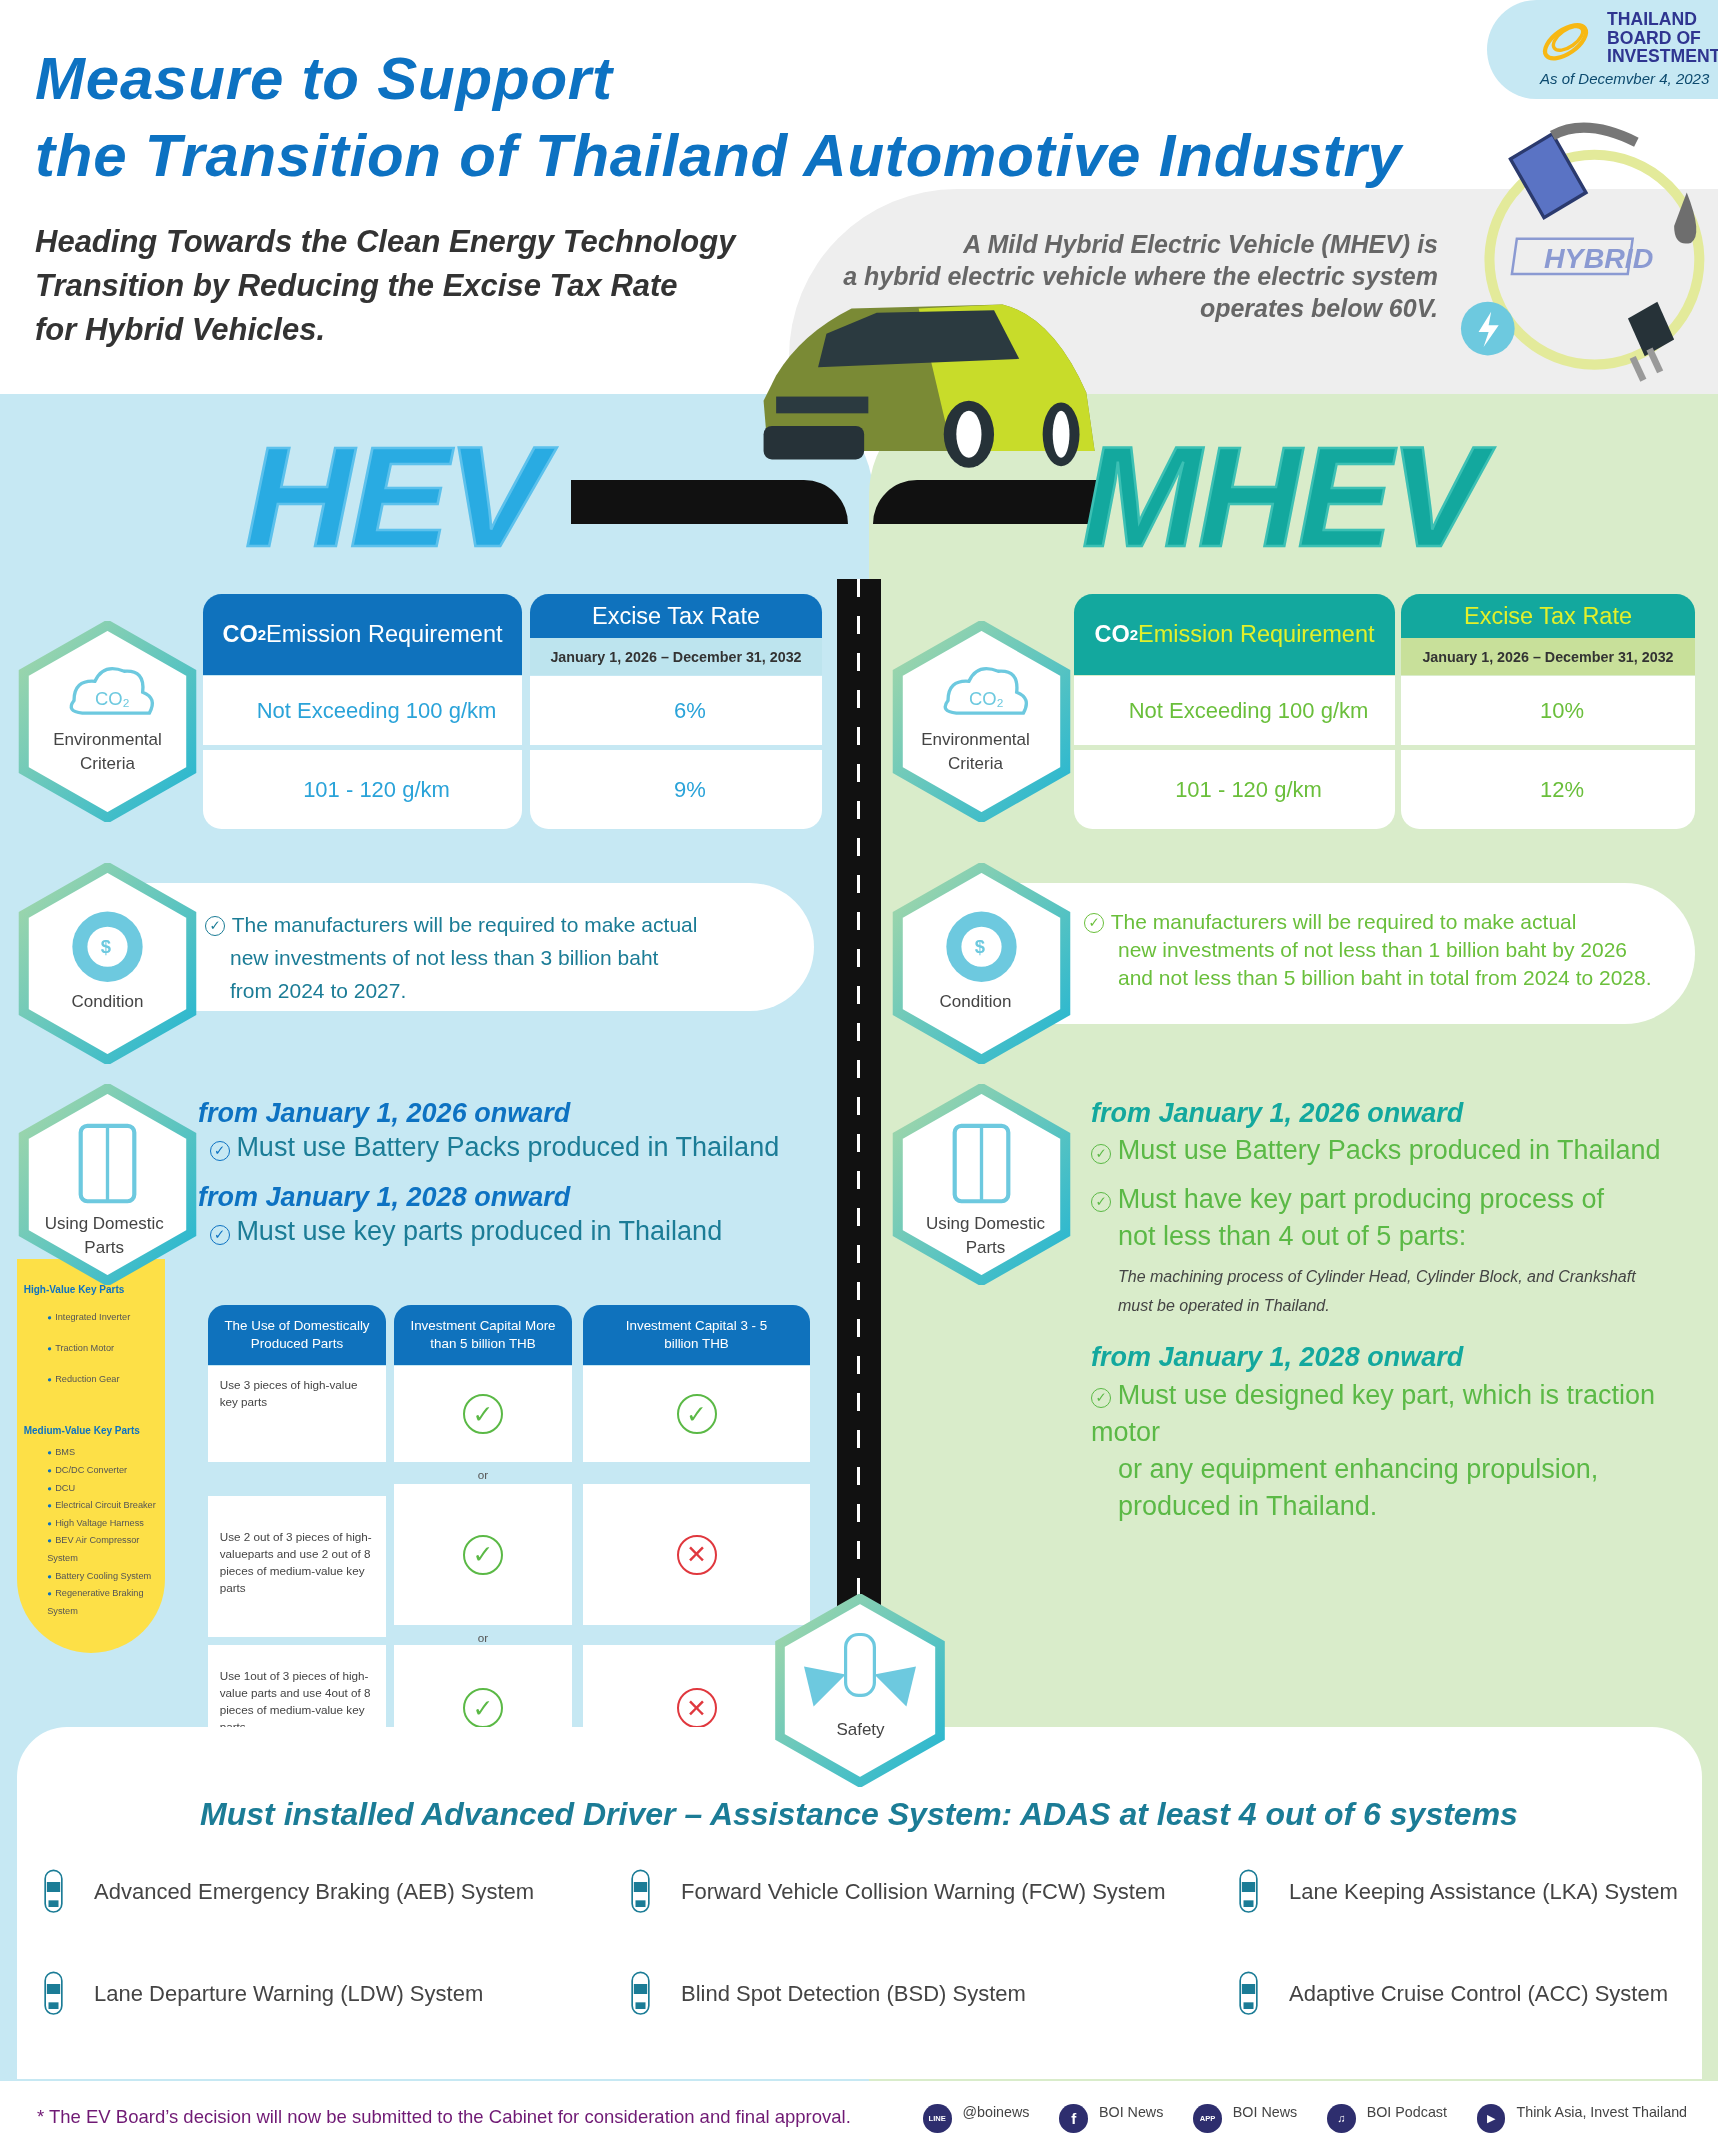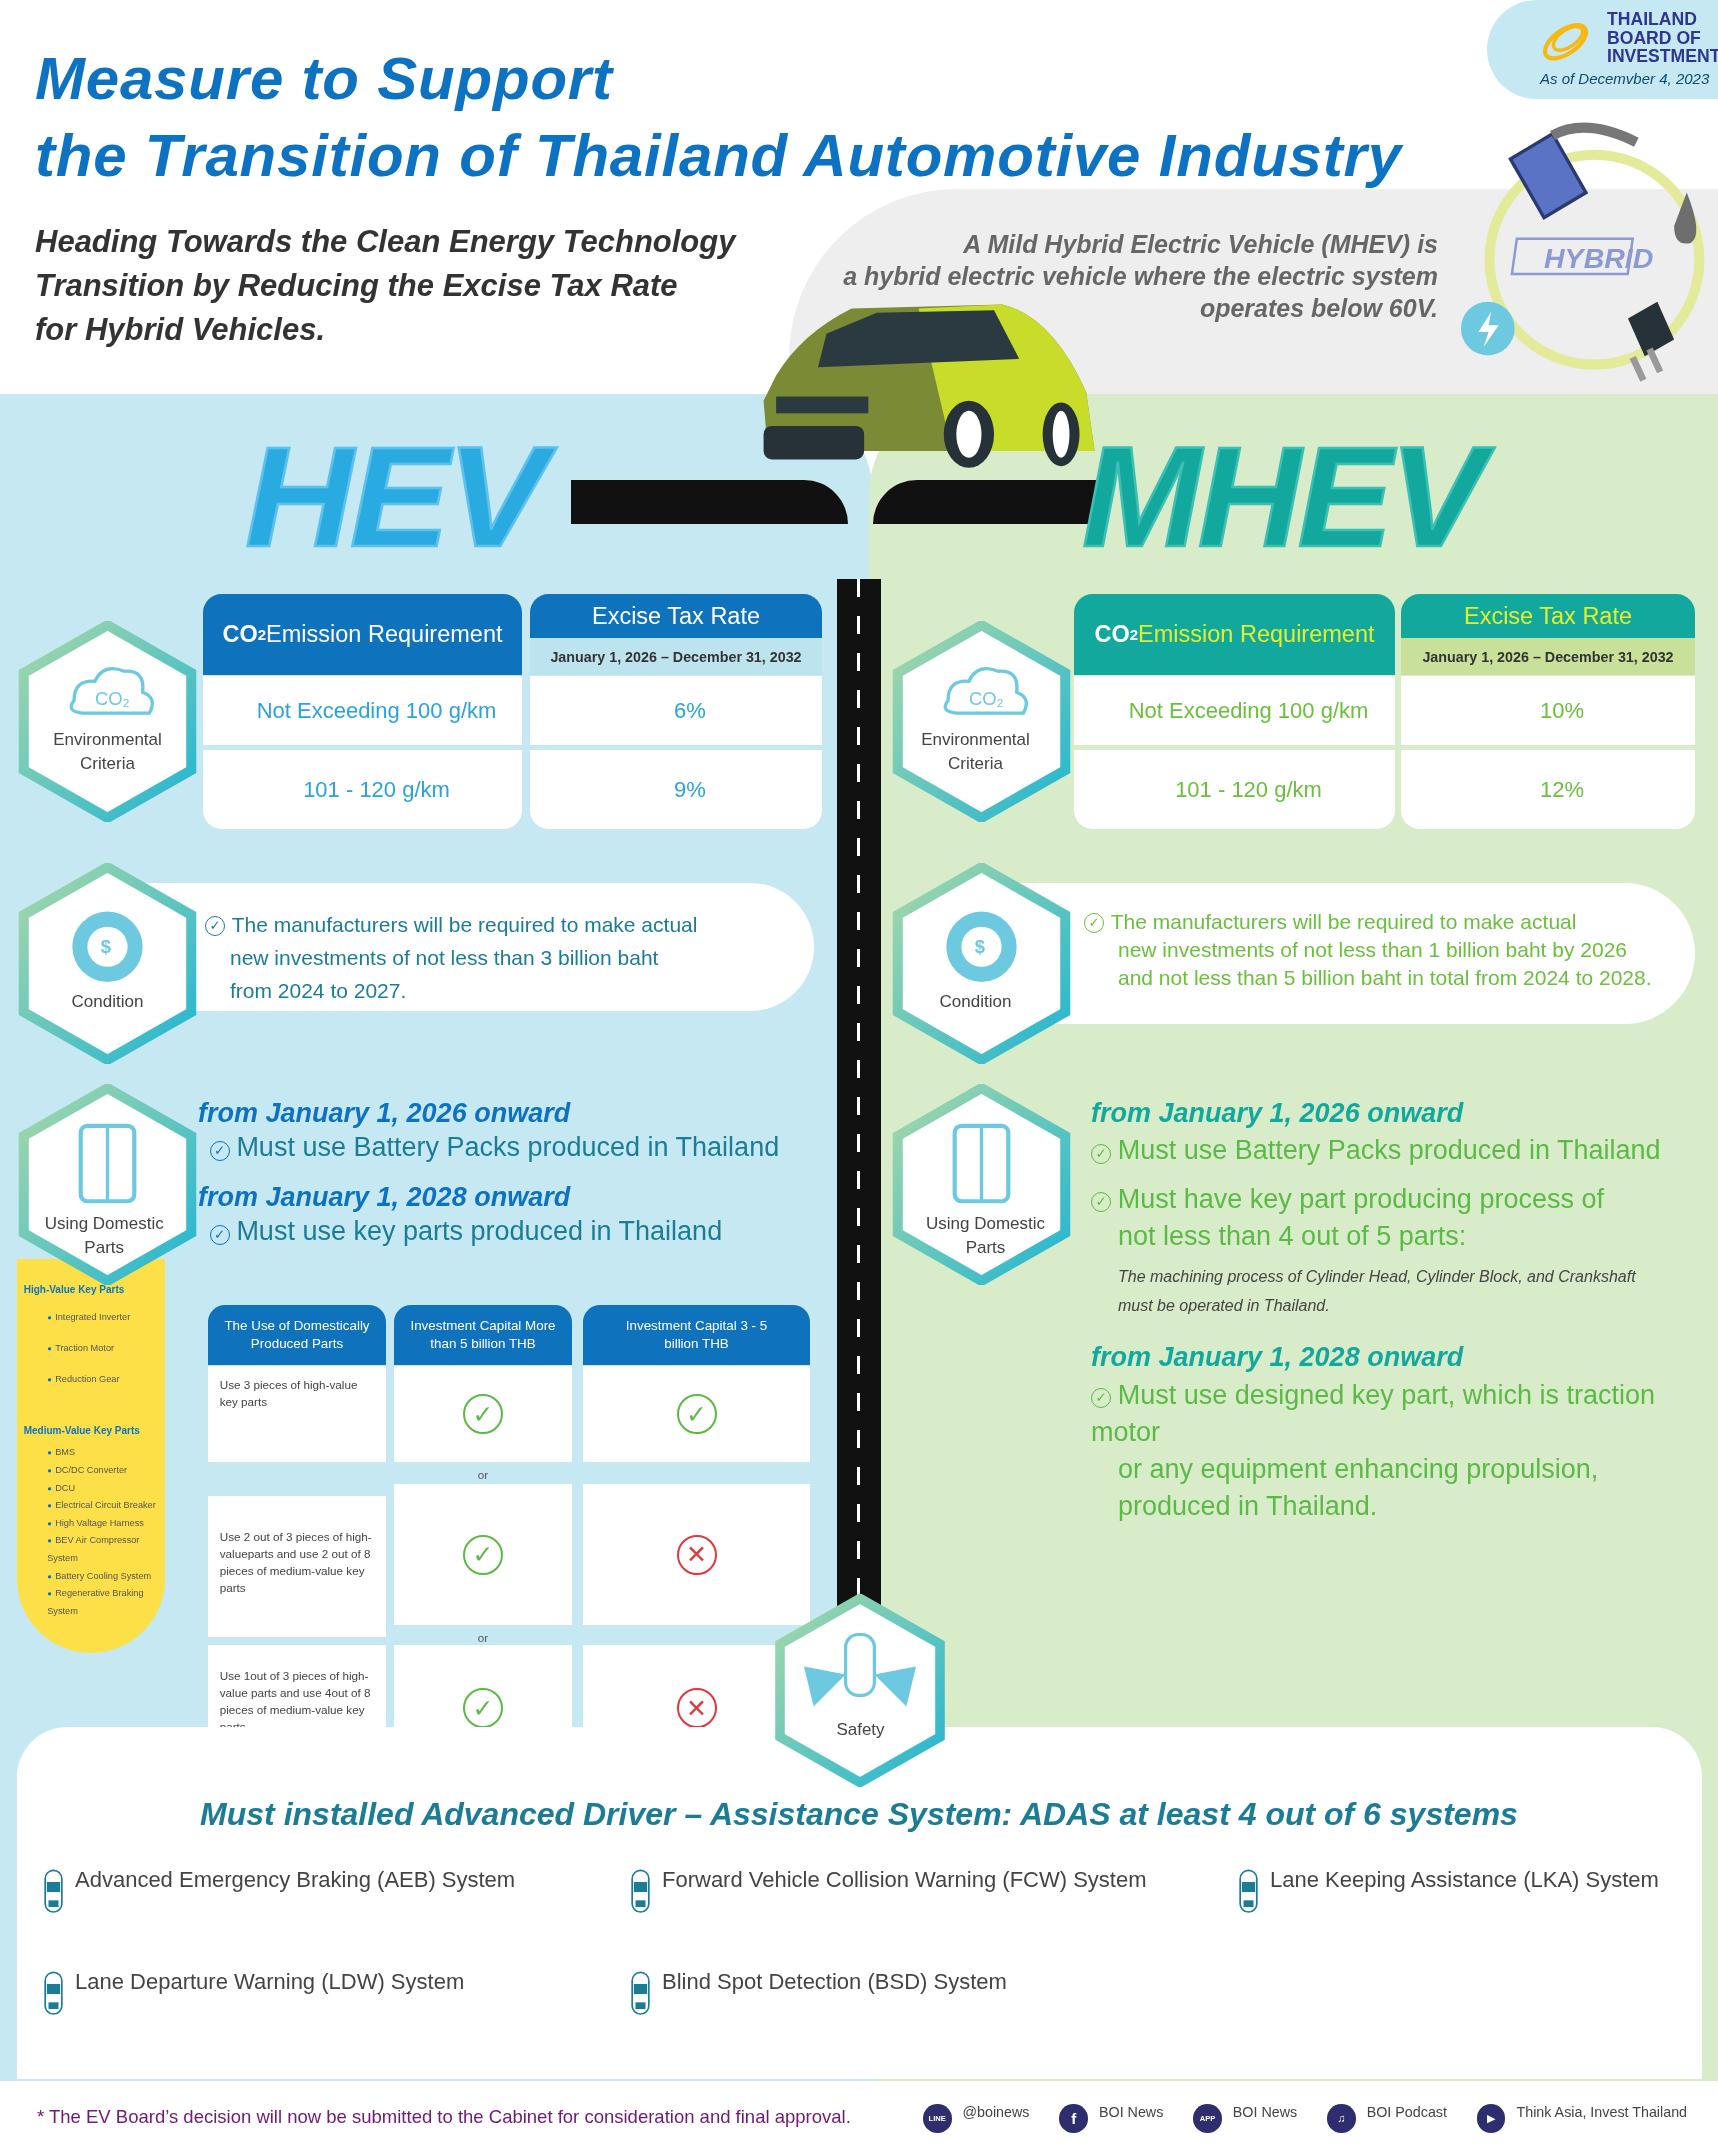--- a/index.html
+++ b/index.html
@@ -64,21 +64,21 @@
   .dp-cell { background: #fff; }
   .dp-text { font-size: 11.7px; line-height: 17px; color: #444; padding: 10px 11.7px; }
   .dp-or { font-size: 11.7px; color: #555; text-align: center; }
   .mark { width: 40px; height: 40px; border-radius: 50%; border: 2.5px solid; display: flex; align-items: center; justify-content: center; font-weight: bold; font-size: 25px; }
   .mark.yes { border-color: #5bb946; color: #5bb946; }
   .mark.no { border-color: #e0383e; color: #e0383e; }
 
   
   .safety-card { left: 17px; top: 1727px; width: 1685px; height: 352px; background: #fff; border-radius: 50px 50px 0 0; }
   .safety-title { left: 0; top: 1796px; width: 1718px; text-align: center; color: #1b7c96; font-weight: bold; font-style: italic; font-size: 32px; }
-  .adas { display: flex; gap: 8px; font-size: 22px; color: #444; }
+  .adas { display: flex; align-items: center; gap: 27px; font-size: 22px; color: #444; }
   .adas-icon { width: 27px; height: 50px; }
 
   
   .footnote { left: 37px; top: 2106px; font-size: 18.5px; color: #701a75; }
   .social { display: flex; align-items: flex-start; gap: 11px; font-size: 14.3px; color: #444; }
   .social .ico { width: 28.5px; height: 28.5px; border-radius: 50%; background: #2e2e6e; color: #fff; display: flex; align-items: center; justify-content: center; font-size: 11px; font-weight: bold; }
 </style>
 </head>
 <body>
 
@@ -364,20 +364,28 @@
       <span>Lane Departure Warning (LDW) System</span>
     </div>
   <div class="adas">
       <svg class="adas-icon" viewBox="0 0 32 60">
         <rect x="6" y="4" width="20" height="50" rx="10" fill="none" stroke="#1b7c96" stroke-width="2"></rect>
         <rect x="8" y="18" width="16" height="12" fill="#1b7c96"></rect>
         <rect x="10" y="40" width="12" height="8" fill="#1b7c96"></rect>
       </svg>
       <span>Blind Spot Detection (BSD) System</span>
     </div>
+  <div class="adas">
+      <svg class="adas-icon" viewBox="0 0 32 60">
+        <rect x="6" y="4" width="20" height="50" rx="10" fill="none" stroke="#1b7c96" stroke-width="2"></rect>
+        <rect x="8" y="18" width="16" height="12" fill="#1b7c96"></rect>
+        <rect x="10" y="40" width="12" height="8" fill="#1b7c96"></rect>
+      </svg>
+      <span>Adaptive Cruise Control (ACC) System</span>
+    </div>
 </div>
 
 <div class="abs" style="left:0;top:2083px;width:1718px;height:65px;background:#fff;"></div>
 <div class="abs footnote">* The EV Board’s decision will now be submitted to the Cabinet for consideration and final approval.</div>
 <div class="abs" style="left:923px;top:2104px;display:flex;gap:30px;">
   <div class="social">
       <span class="ico" style="font-size:7.6px;">LINE</span>
       <span>@boinews</span>
     </div>
   <div class="social">

